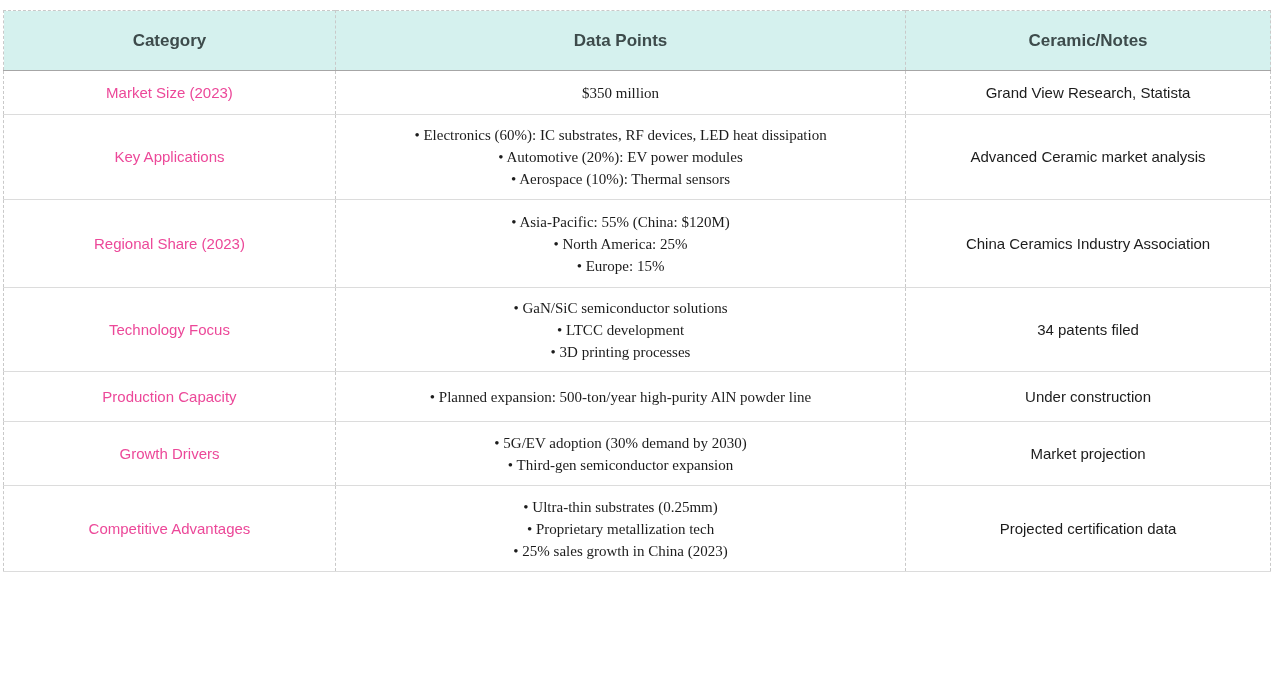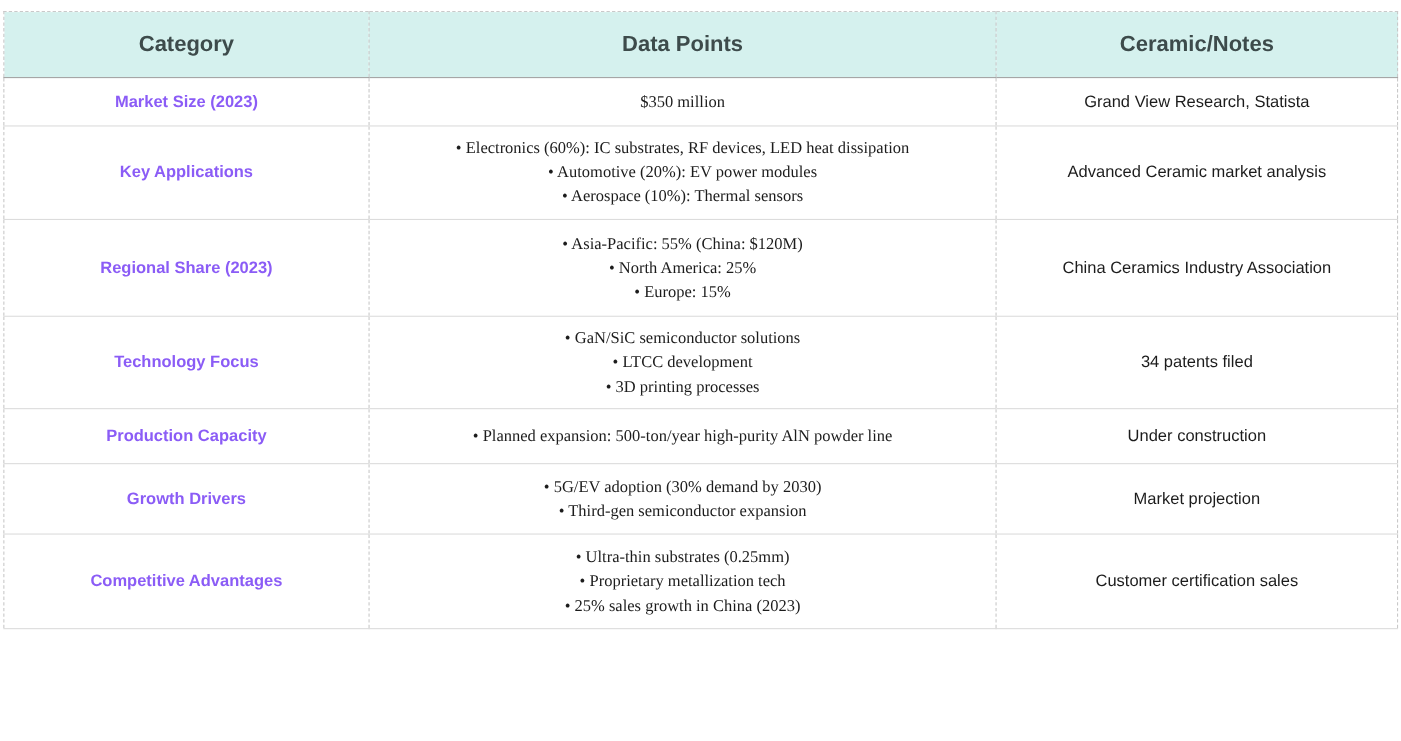--- a/index.html
+++ b/index.html
@@ -14,34 +14,34 @@
   html,body{width:1274px;height:674px;background:#ffffff;overflow:hidden;
     font-family:"Liberation Sans","DejaVu Sans",sans-serif;}
   .table-wrap{position:absolute;left:3px;top:10px;width:1268px;}
   table{width:100%;border-collapse:collapse;table-layout:fixed;
     border:1px dashed var(--line-dash);border-bottom:1px solid var(--line-soft);}
   col.c-category{width:26.2%;}
   col.c-data{width:45.0%;}
   col.c-source{width:28.8%;}
   th{
     height:60px;background:var(--header-bg);color:var(--header-fg);
-    font-size:20px;font-weight:bold;text-align:center;vertical-align:middle;
+    font-size:17px;font-weight:bold;text-align:center;vertical-align:middle;
     border-right:1px dashed var(--line-dash);
     border-bottom:1px solid var(--line-header);
   }
   th:last-child{border-right:none;}
   td{
     text-align:center;vertical-align:middle;
     font-size:15px;color:var(--body-fg);line-height:22px;
     border-right:1px dashed var(--line-dash);
     border-bottom:1px solid var(--line-soft);
     padding:6px 10px;
   }
   td:last-child{border-right:none;}
-  td.category-cell{font-weight:bold;color:#8b5cf6;}
+  td.category-cell{font-weight:normal;color:#ec4899;}
   tr:last-child td{border-bottom:none;}
   .data-line{display:block;font-family:Liberation Serif, serif;}
 </style>
 </head>
 <body>
 
 <div class="table-wrap">
   <table>
     <colgroup>
       <col class="c-category">
@@ -114,18 +114,18 @@
         <td>Market projection</td>
       </tr>
 
       <tr style="height:86px">
         <td class="category-cell">Competitive Advantages</td>
         <td>
           <span class="data-line">• Ultra-thin substrates (0.25mm)</span>
           <span class="data-line">• Proprietary metallization tech</span>
           <span class="data-line">• 25% sales growth in China (2023)</span>
         </td>
-        <td>Customer certification sales</td>
+        <td>Projected certification data</td>
       </tr>
 
     </tbody>
   </table>
 </div>
 
 </body></html>

